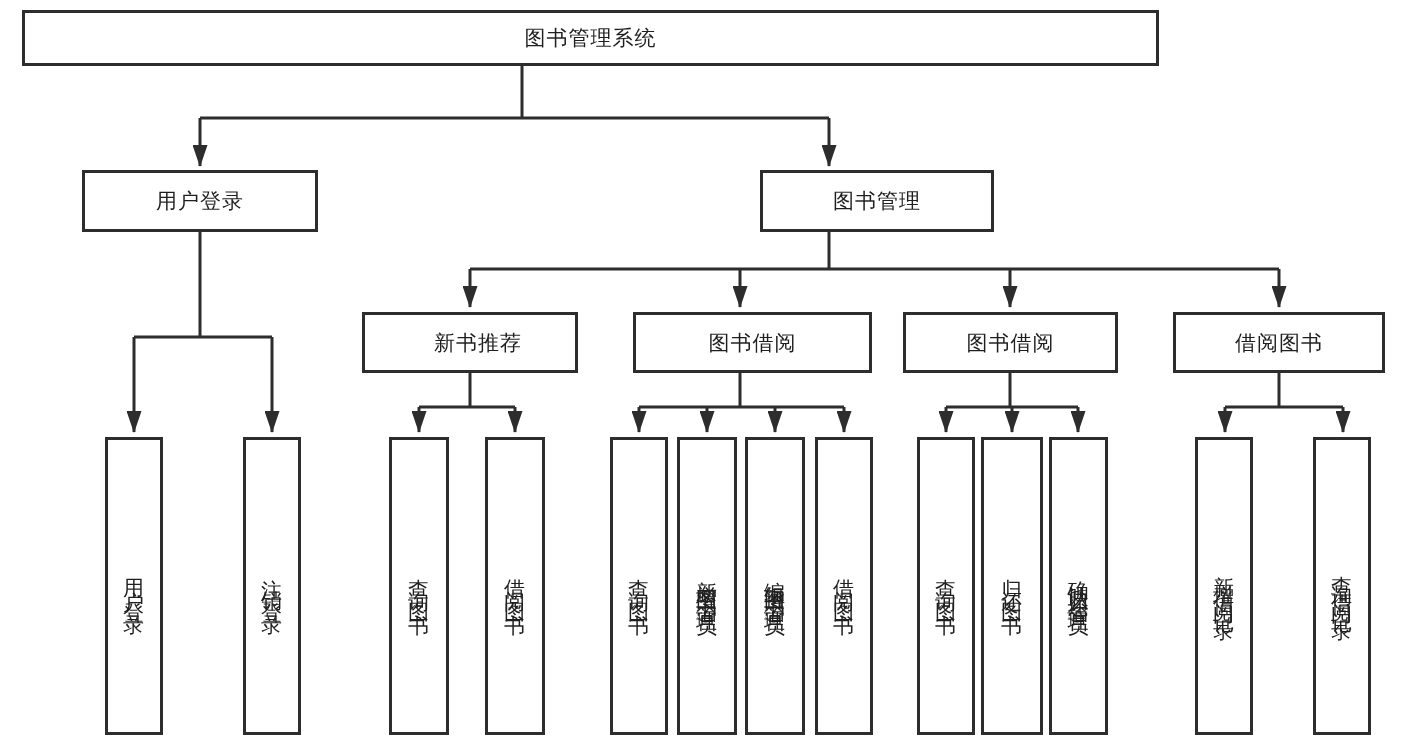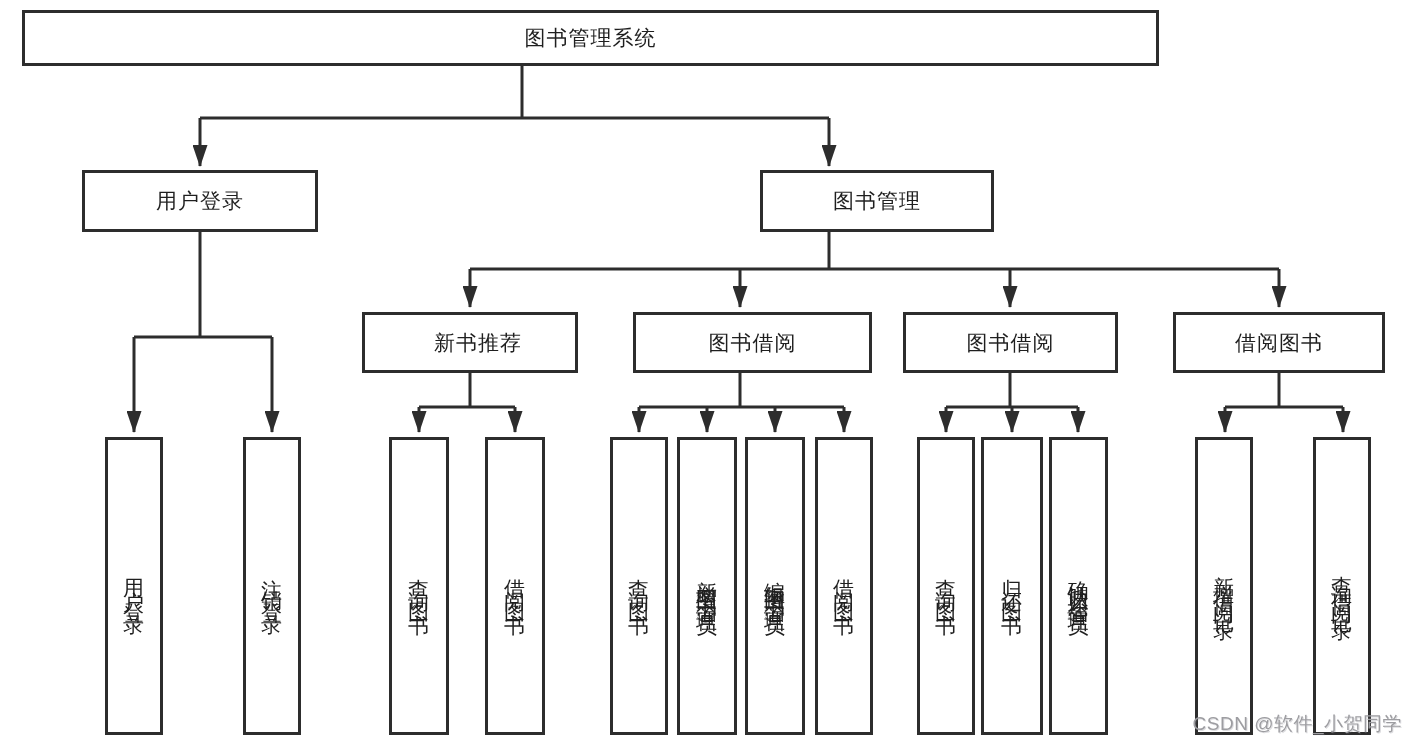--- a/index.html
+++ b/index.html
@@ -146,15 +146,14 @@
   <div class="node vert vt4 leaf n-f05">查询图书</div>
   <div class="node vert vt10 leaf n-f06">新增图书（管理员）</div>
   <div class="node vert vt10 leaf n-f07">编辑图书（管理员）</div>
   <div class="node vert vt4 leaf n-f08">借阅图书</div>
   <div class="node vert vt4 leaf n-f09">查询图书</div>
   <div class="node vert vt4 leaf n-f10">归还图书</div>
   <div class="node vert vt10 leaf n-f11">确认归还（管理员）</div>
   <div class="node vert vt6 leaf n-f12">新增借阅记录</div>
   <div class="node vert vt6 leaf n-f13">查询借阅记录</div>
 
-  <div class="watermark">CSDN @软件_小贺同学</div>
 
 </div>
 
 </body></html>

